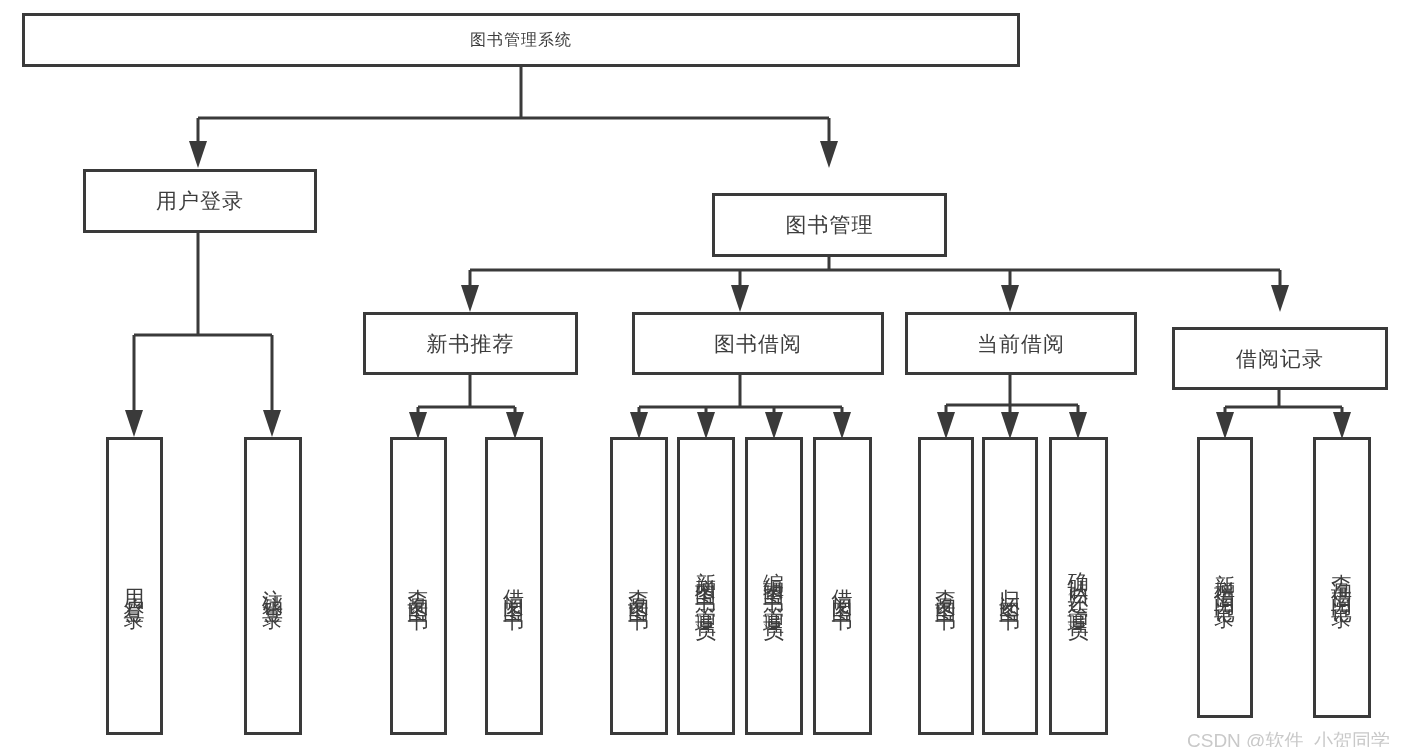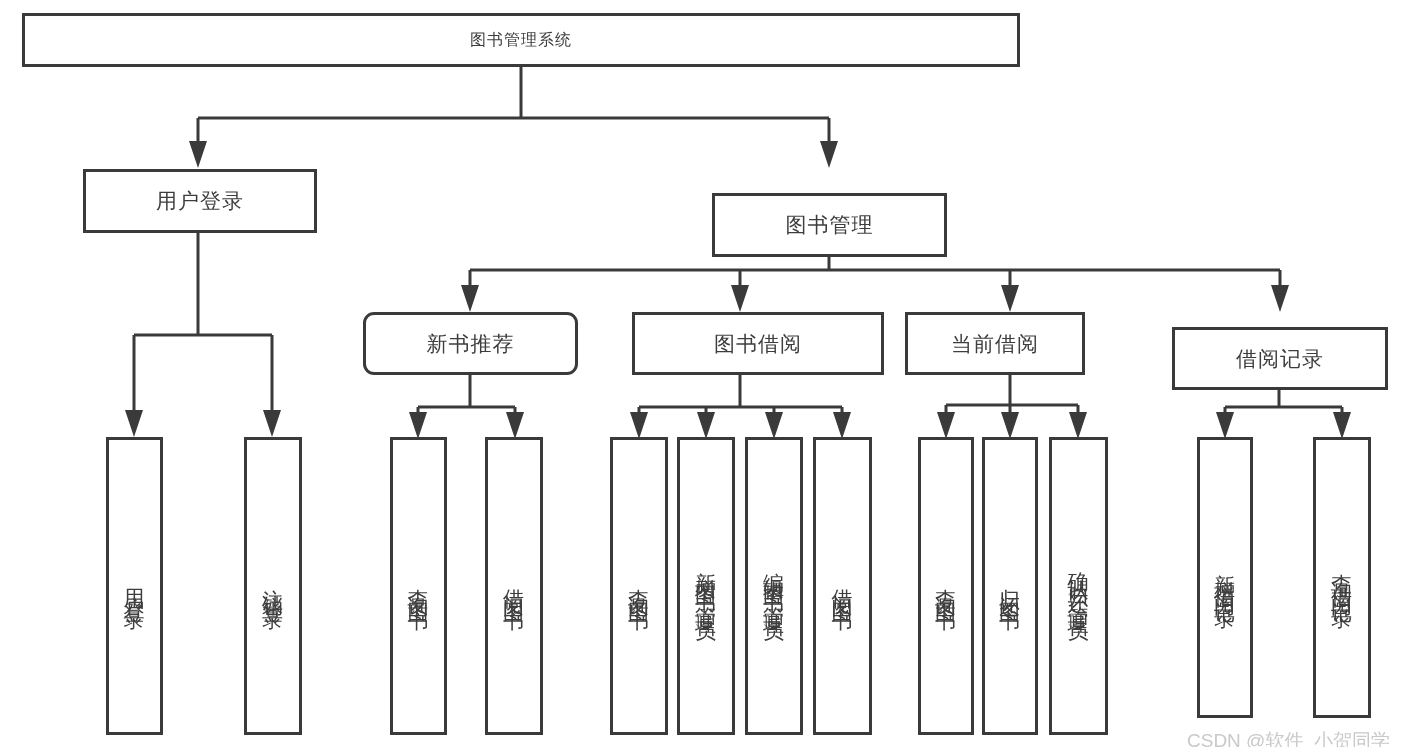--- a/index.html
+++ b/index.html
@@ -75,23 +75,23 @@
     <polygon points="1216,412 1234,412 1225,439"></polygon>
     <polygon points="1333,412 1351,412 1342,439"></polygon>
   </g>
 </svg>
 
 <div class="node hnode root" style="left:22px;top:13px;width:998px;height:54px;">图书管理系统</div>
 
 <div class="node hnode" style="left:83px;top:169px;width:234px;height:64px;">用户登录</div>
 <div class="node hnode" style="left:712px;top:169px;width:235px;height:64px;margin-top:24px;">图书管理</div>
 
-<div class="node hnode" style="left:363px;top:312px;width:215px;height:63px;border-radius:11px;">新书推荐</div>
+<div class="node hnode" style="left:363px;top:312px;width:215px;height:63px;">新书推荐</div>
 <div class="node hnode" style="left:632px;top:312px;width:252px;height:63px;">图书借阅</div>
-<div class="node hnode" style="left:905px;top:312px;width:180px;height:63px;">当前借阅</div>
+<div class="node hnode" style="left:905px;top:312px;width:232px;height:63px;">当前借阅</div>
 <div class="node hnode" style="left:1172px;top:327px;width:216px;height:63px;">借阅记录</div>
 
 <div class="node leaf" style="left:106px;top:437px;width:57px;height:298px;">
   <span class="vtext">用户登录</span>
 </div>
 <div class="node leaf" style="left:244px;top:437px;width:58px;height:298px;">
   <span class="vtext">注销登录</span>
 </div>
 
 <div class="node leaf" style="left:390px;top:437px;width:57px;height:298px;">

